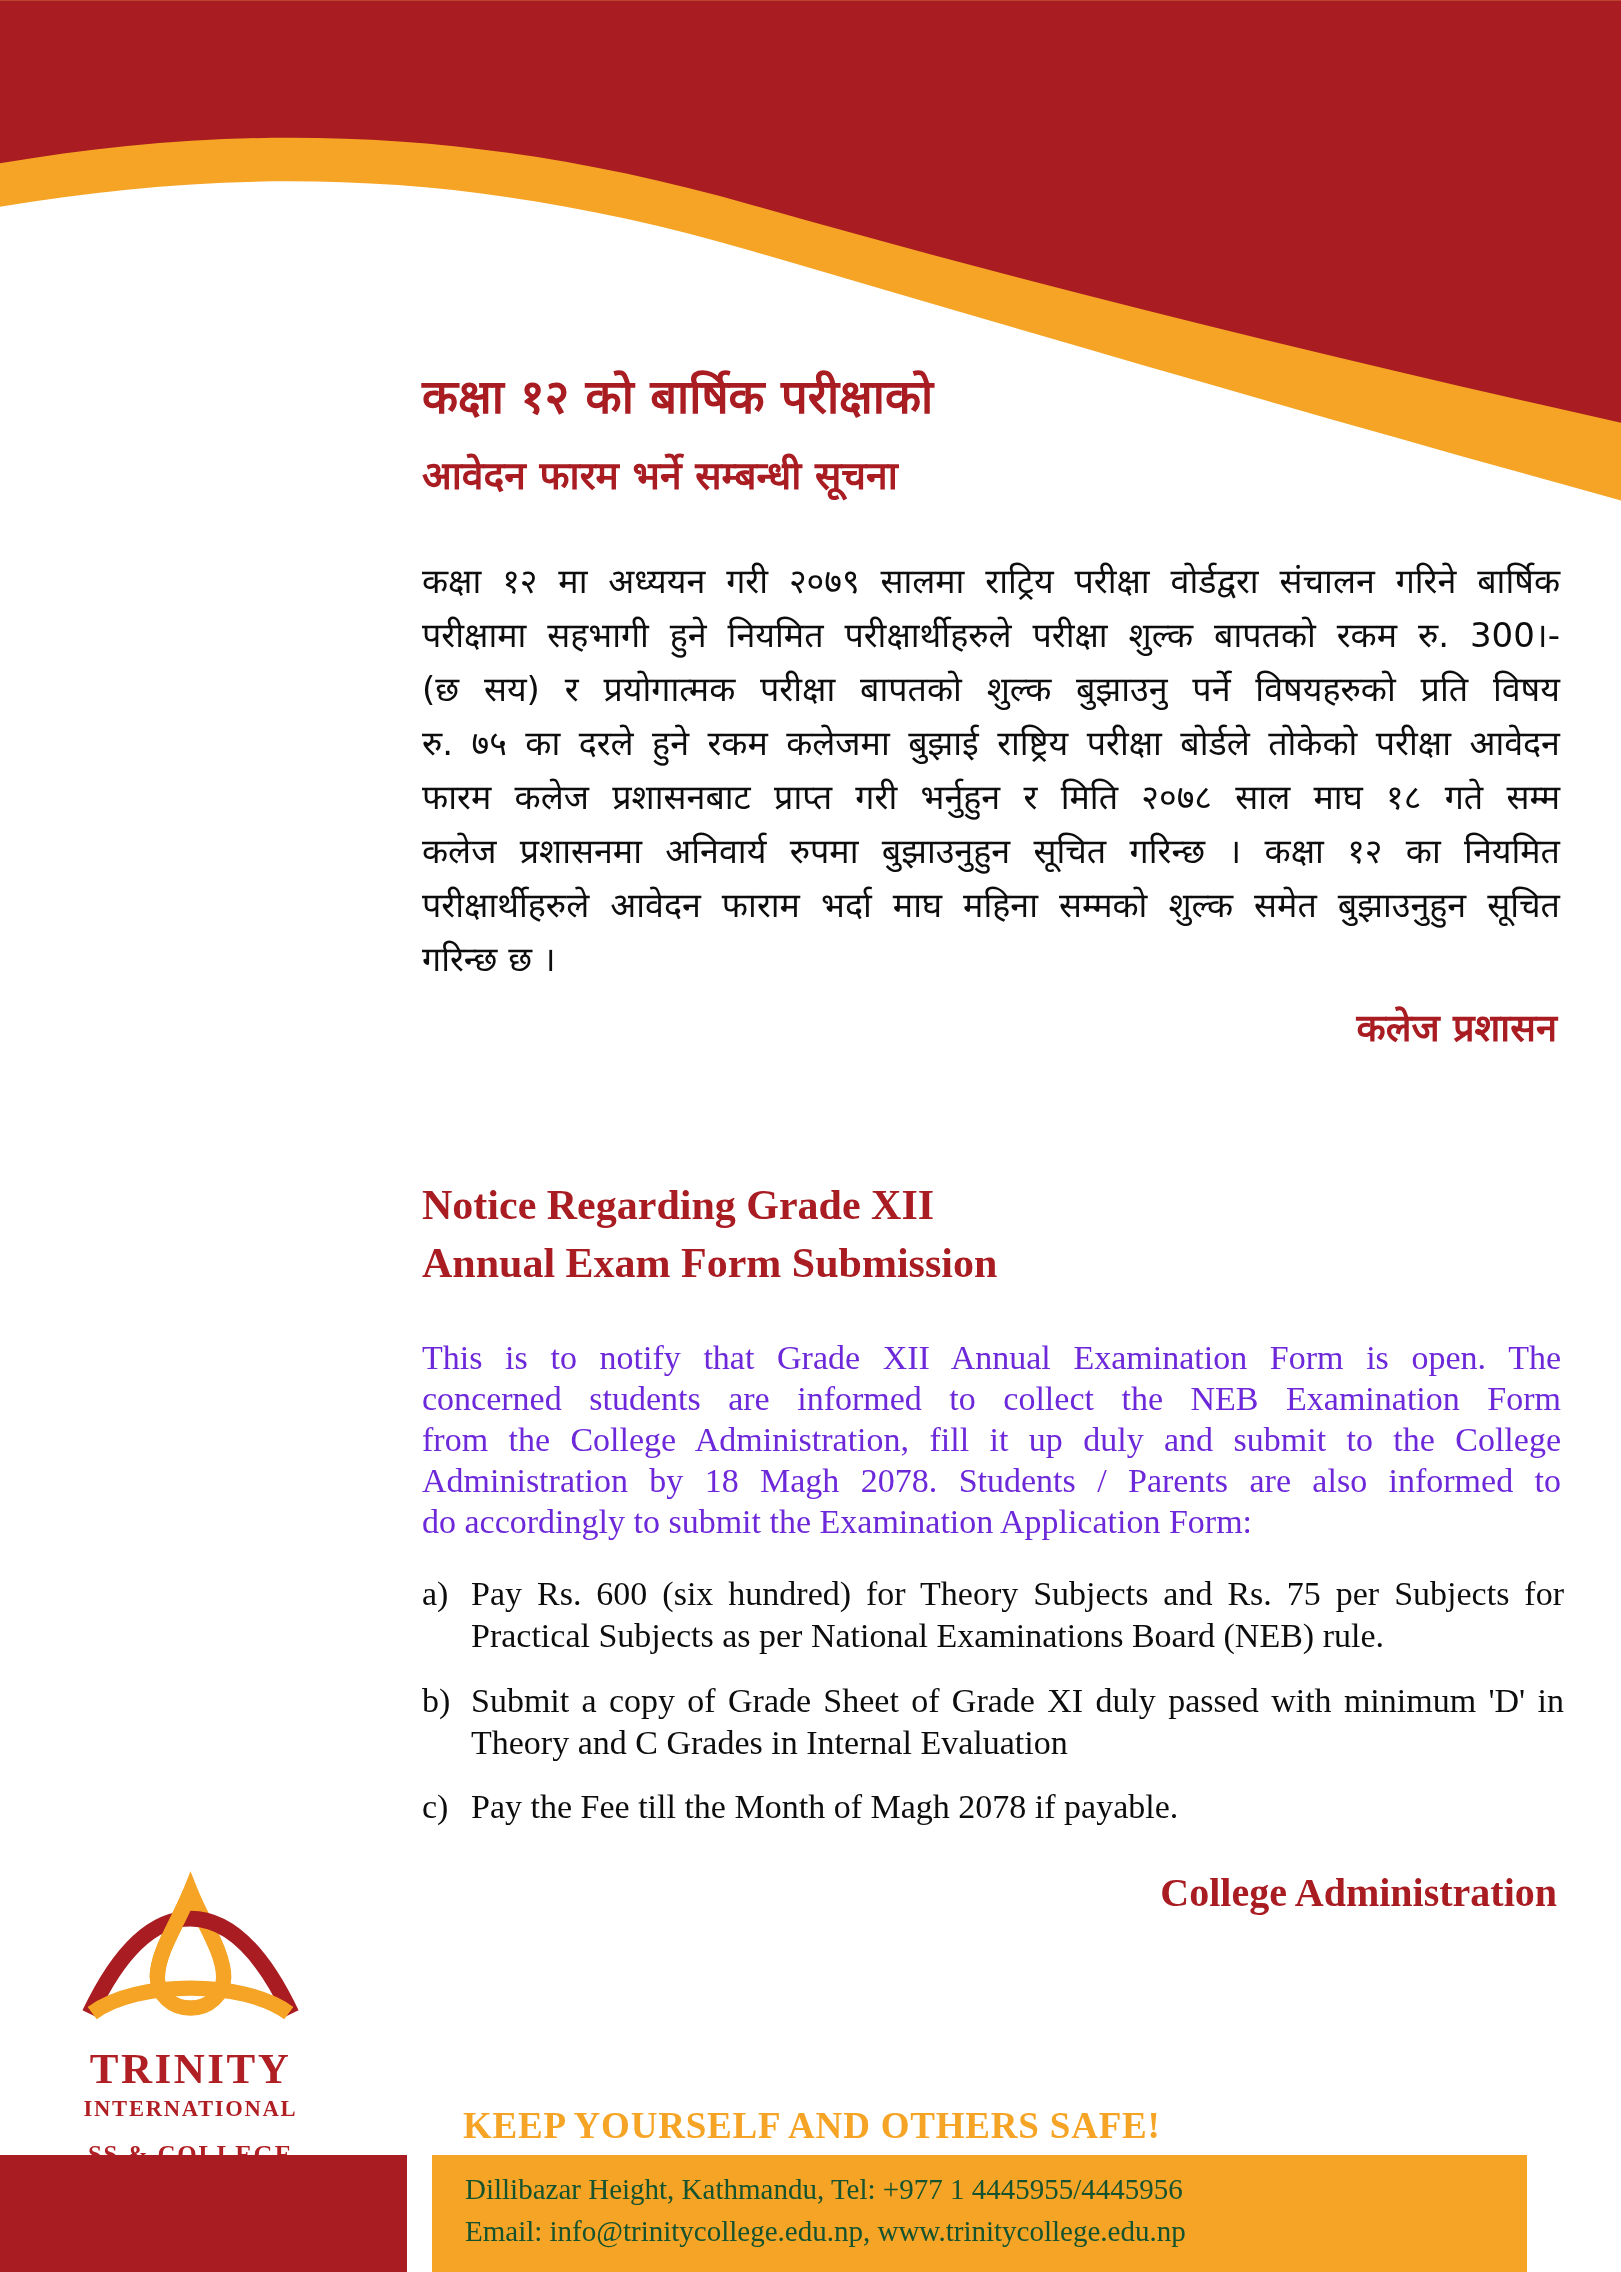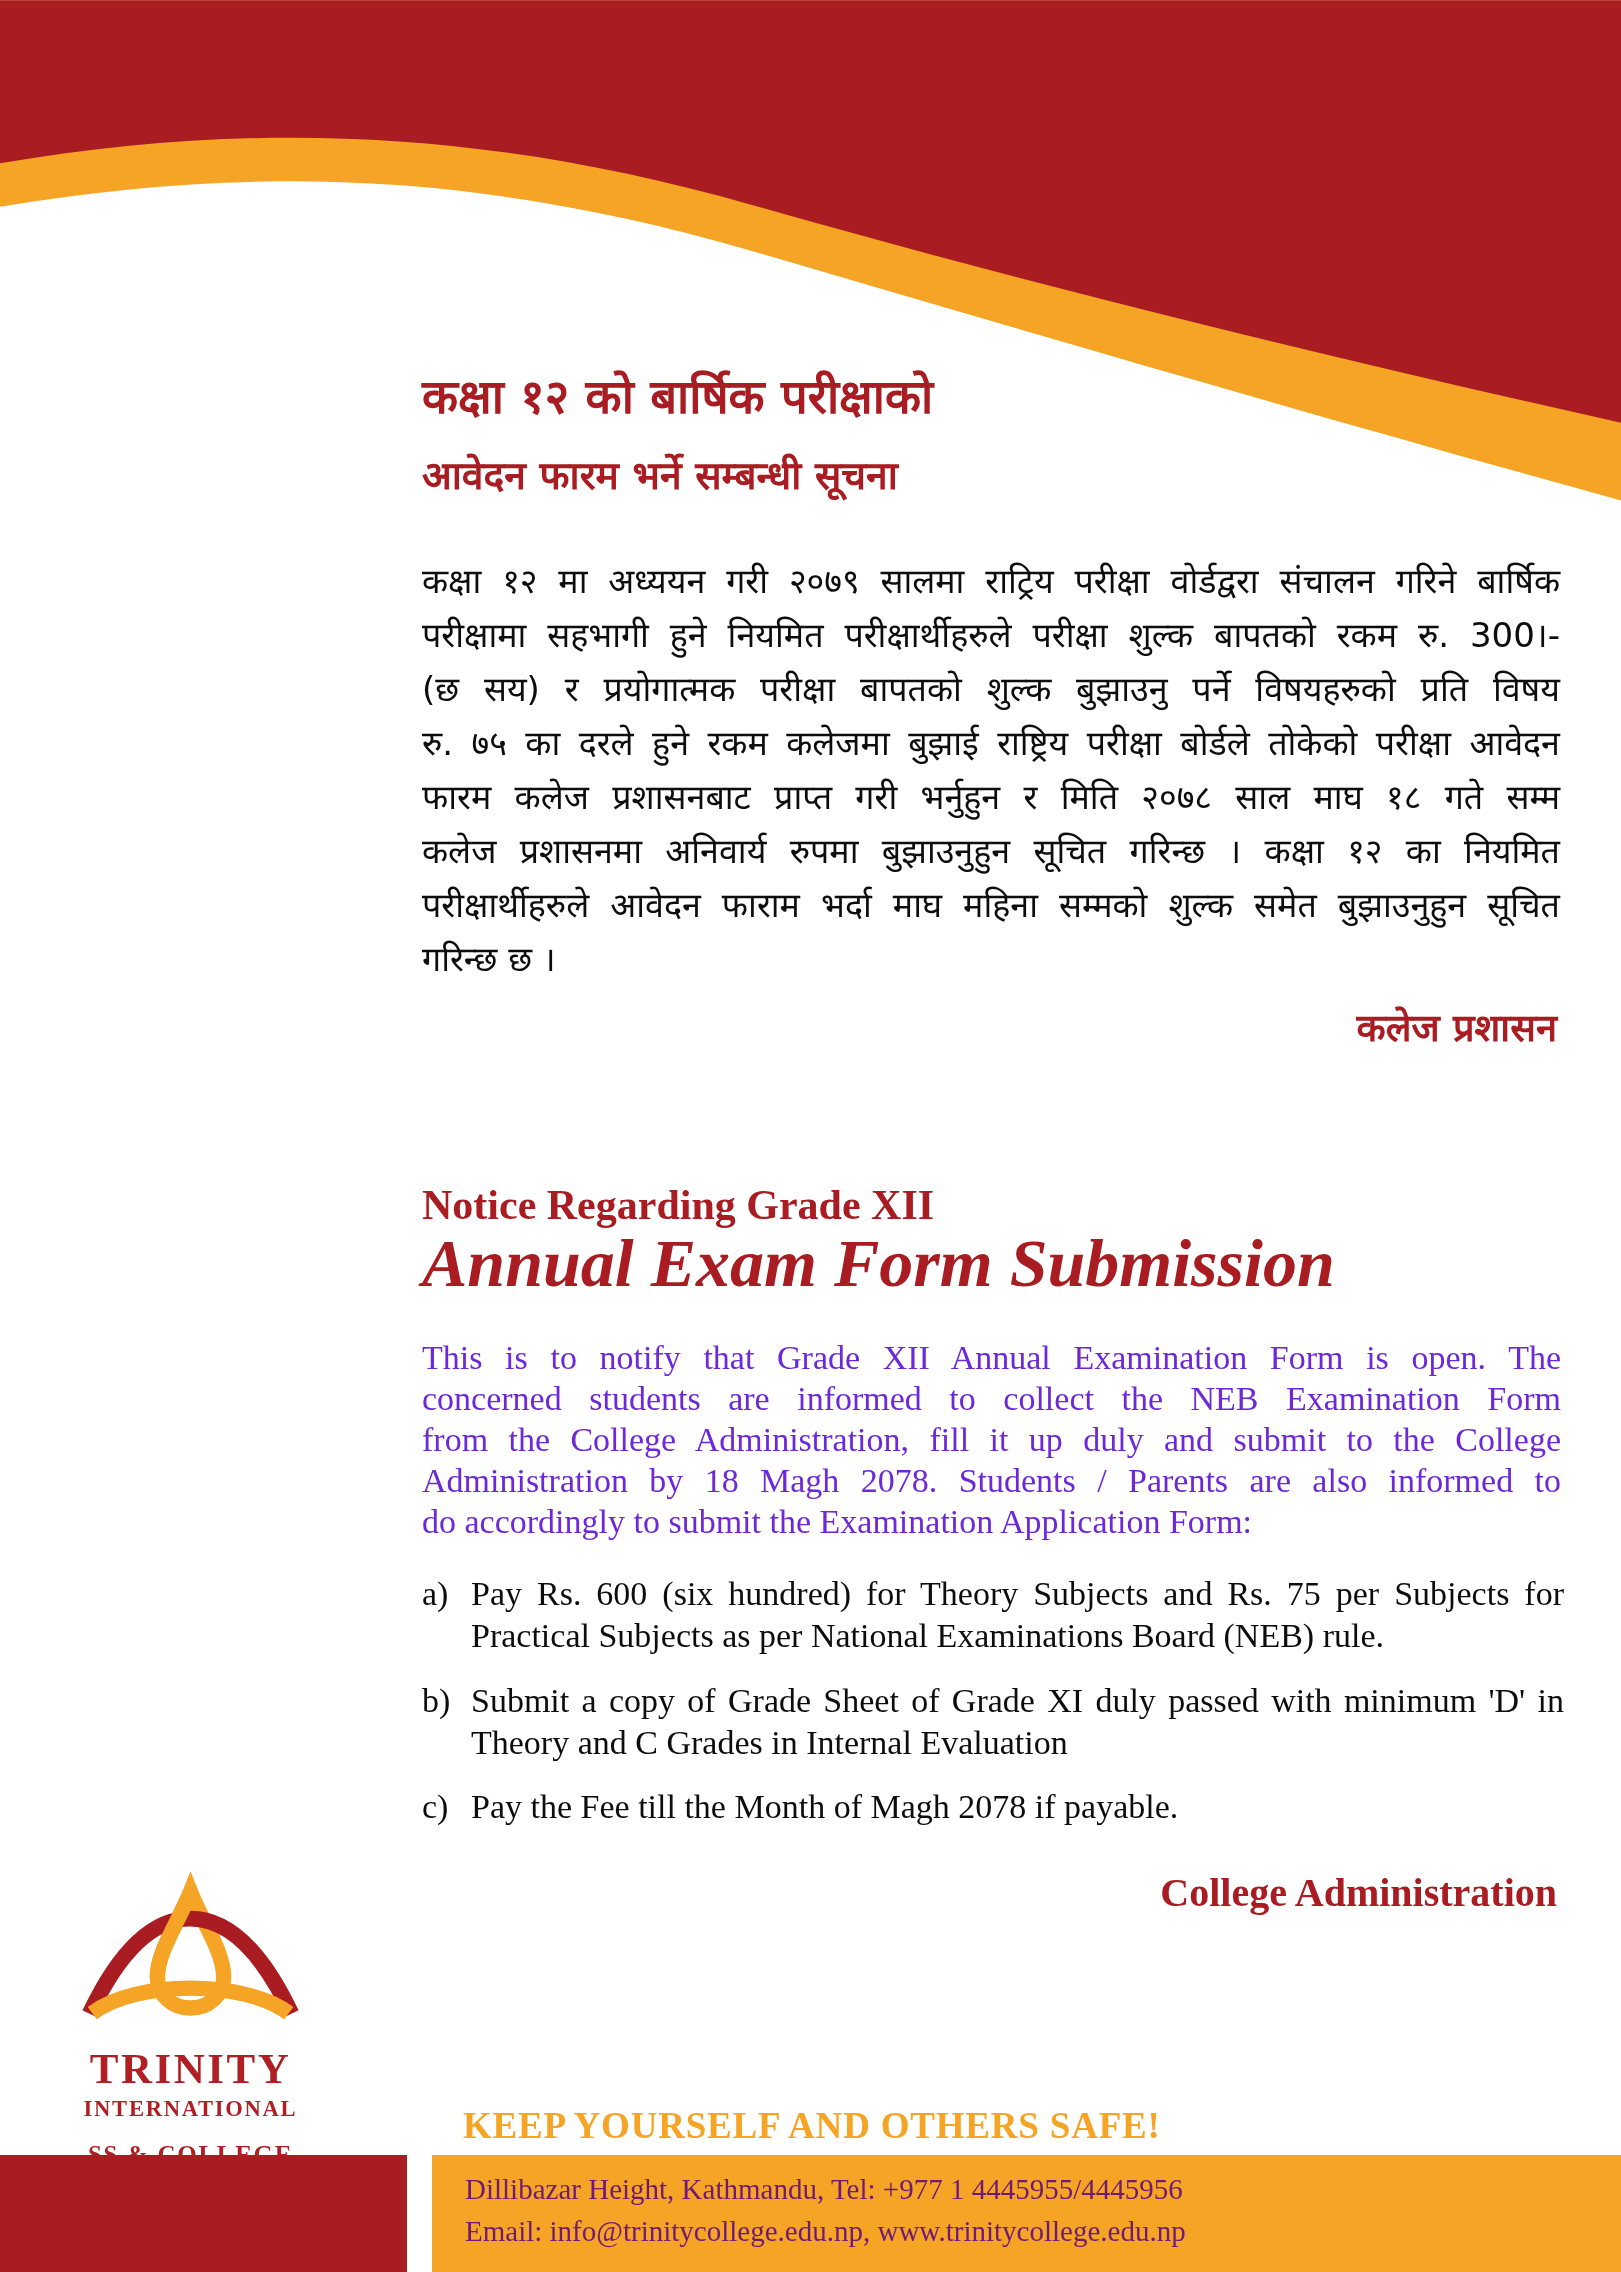--- a/index.html
+++ b/index.html
@@ -37,21 +37,21 @@
     color: #A81C22; font-family: "DejaVu Sans", sans-serif;
     font-weight: 700; font-size: 38px; line-height: 43px;
   }
   
   .en-heading {
     position: absolute; left: 422px; top: 1178px;
     color: #A81C22; font-weight: 700;
     font-family: "Liberation Serif", serif;
   }
   .en-h1 { font-size: 42px; line-height: 54px; }
-  .en-h2 { font-size: 68px; line-height: 62px; font-style: italic; }
+  .en-h2 { font-size: 42px; line-height: 62px; }
   .en-body {
     position: absolute; left: 422px; top: 1337px; width: 1139px;
     font-size: 34px; color: #6d28d9;
   }
   .en-body .jline { line-height: 41px; height: 41px; }
   .en-list { position: absolute; left: 422px; top: 1573px; width: 1142px; font-size: 34px; color: #0d0d0d; }
   .en-list .item { display: flex; margin-bottom: 22.6px; }
   .en-list .label { width: 49px; flex: 0 0 49px; line-height: 42px; }
   .en-list .text { flex: 1; line-height: 42px; text-align: justify; }
   .en-signature {
@@ -69,23 +69,23 @@
   .logo-line2 { color: #B01F24; font-weight: 700; font-size: 22.6px; line-height: 25px; letter-spacing: 1.7px; margin-top: 5px; }
   .logo-line3 { color: #B01F24; font-weight: 700; font-size: 25px; line-height: 28px; letter-spacing: 1.7px; margin-top: 20px; }
   
   .keep-safe {
     position: absolute; left: 463px; top: 2104px;
     color: #F5A425; font-weight: 700; font-size: 37px; line-height: 43px;
     letter-spacing: 0.8px; font-family: "Liberation Serif", serif;
   }
   .footer-red { position: absolute; left: 0; top: 2155px; width: 407px; height: 117px; background: #A81C22; }
   .footer-orange {
-    position: absolute; left: 432px; top: 2155px; width: 1189px; height: 117px;
+    position: absolute; left: 432px; top: 2155px; width: 1095px; height: 117px;
     background: #F5A425; padding: 13.4px 0 0 33px;
-    font-size: 29px; line-height: 42px; color: #701a75;
+    font-size: 29px; line-height: 42px; color: #14532d;
   }
 </style>
 </head>
 <body>
 
 <div class="page">
 
   <svg class="banner" width="1621" height="586" viewBox="0 0 1938 700" aria-hidden="true">
     <path d="M0,0 H1938 V598 C1600,505 1240,400 900,300 C560,200 280,200 0,247 Z" fill="#F5A425"></path>
     <path d="M0,0 H1938 V505 C1600,430 1240,342 900,245 C560,148 280,148 0,195 Z" fill="#A81C22"></path>

